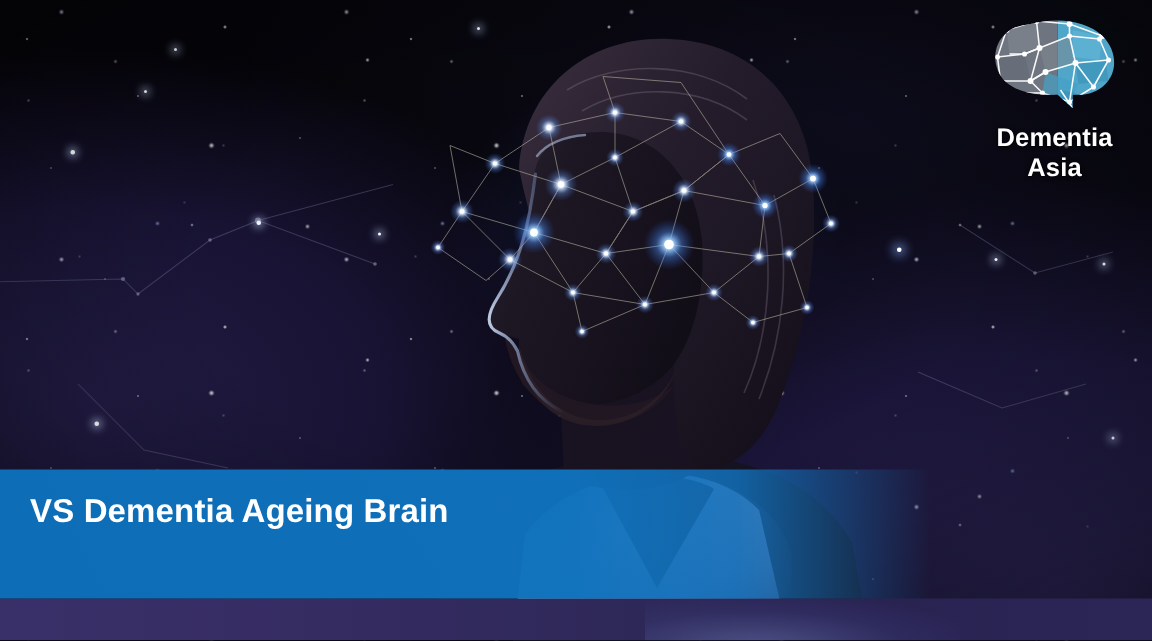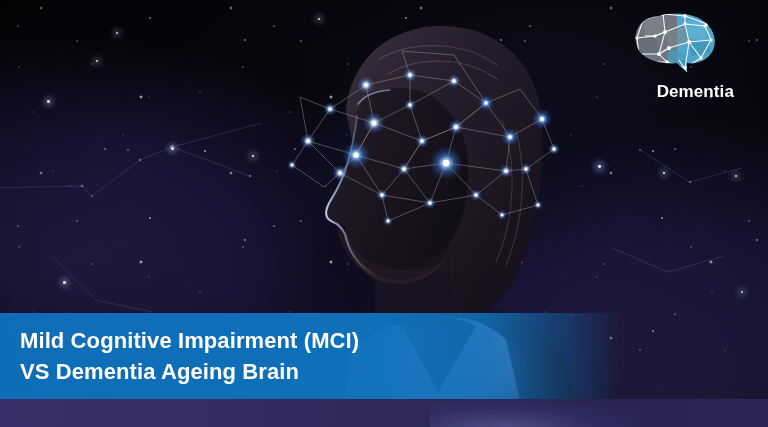--- a/index.html
+++ b/index.html
@@ -118,24 +118,24 @@
     top: 45px;
     width: 300px;
     height: 185px;
     pointer-events: none;
   }
   .neural svg { display: block; width: 100%; height: 100%; overflow: visible; }
 
   
   .logo {
     position: absolute;
-    right: 34px;
+    right: 6px;
     top: 10px;
     width: 118px;
-    text-align: right;
+    text-align: center;
     z-index: 6;
   }
   .logo-mark {
     width: 92px;
     height: 66px;
     margin: 0 auto 6px auto;
   }
   .logo-mark svg { display: block; width: 100%; height: 100%; }
   .logo-text {
     color: #ffffff;
@@ -488,25 +488,25 @@
             <circle cx="10" cy="44" r="1.7"></circle>
             <circle cx="72" cy="48" r="1.7"></circle>
             <circle cx="38" cy="52" r="1.7"></circle>
             <circle cx="56" cy="58" r="1.7"></circle>
             <circle cx="22" cy="52" r="1.5"></circle>
           </g>
         </g>
       </svg>
     </div>
     <div class="logo-text">Dementia</div>
+    <div class="logo-text">Asia</div>
   </div>
 
   <div class="title-banner">
     <div class="title-inner">
-      <div class="title-line">Mild Cognitive Impairment (MCI)</div>
       <div class="title-line">VS Dementia Ageing Brain</div>
     </div>
   </div>
 
   <div class="bottom-strip"></div>
   <div class="bottom-strip-glow"></div>
 
 </div>
 
 </body></html>

